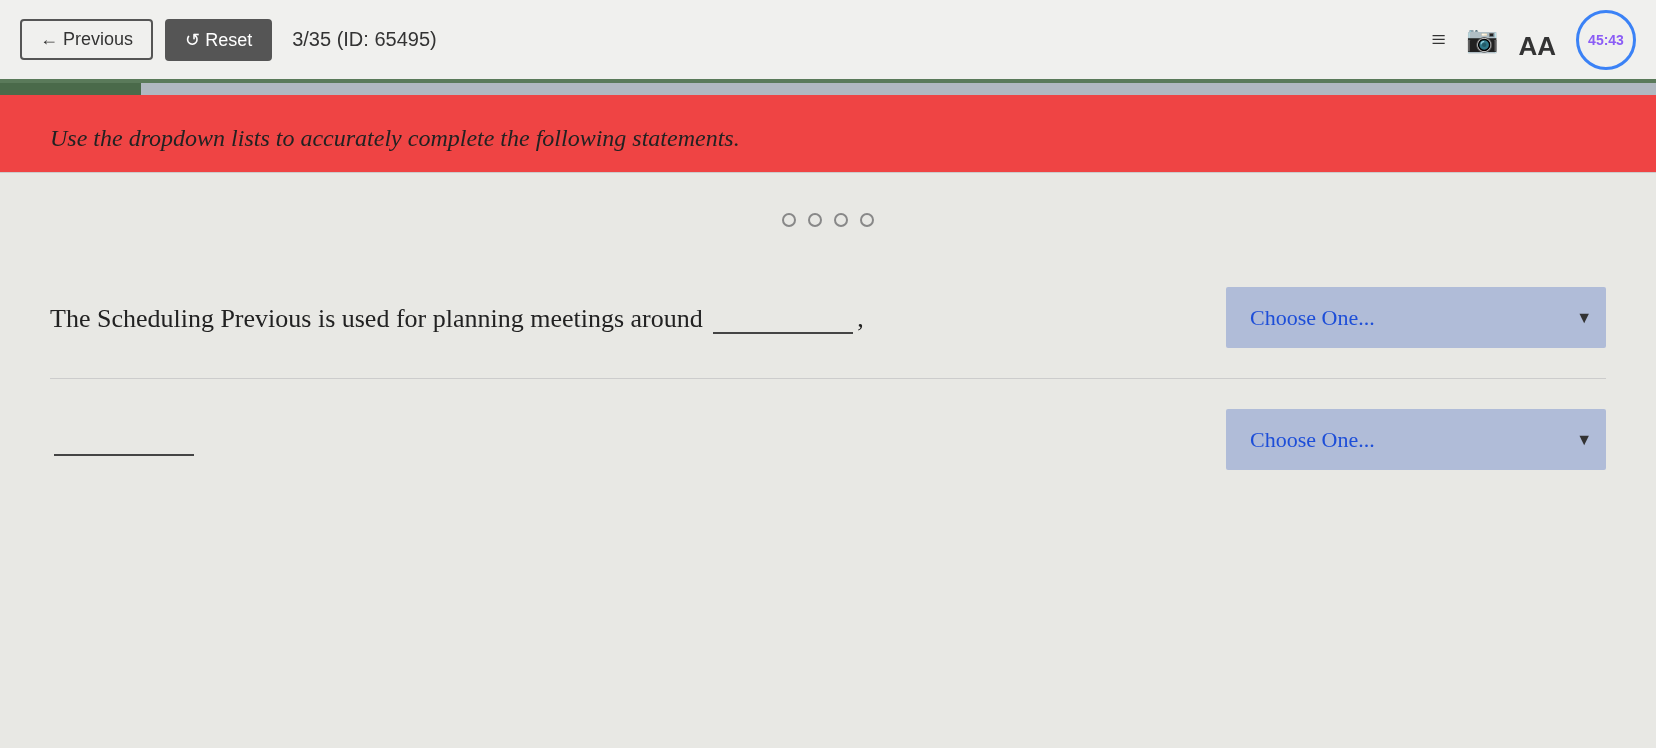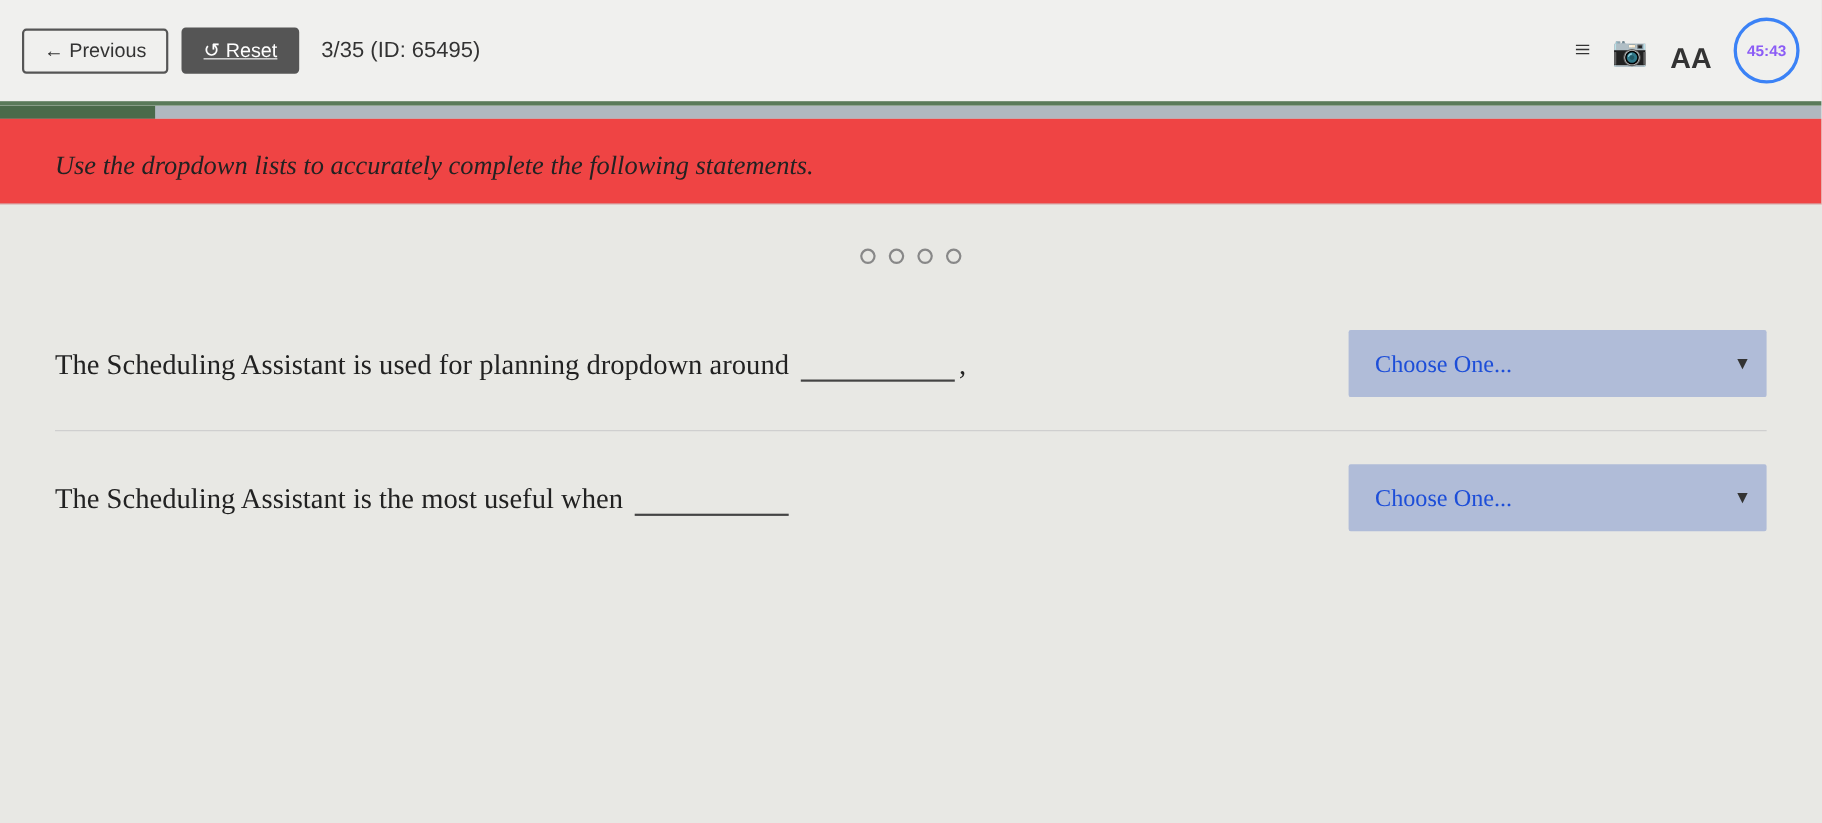--- a/index.html
+++ b/index.html
@@ -16,21 +16,21 @@
       overflow: hidden;
       position: relative;
     }
 
     
     .top-bar {
       display: flex;
       align-items: center;
       background-color: #f0f0ee;
       padding: 10px 20px;
-      height: 96px;
+      height: 83px;
       border-bottom: 4px solid #5a7a5a;
       position: relative;
     }
 
     .btn-previous {
       background-color: transparent;
       border: 2px solid #555;
       color: #333;
       padding: 8px 18px;
       font-size: 18px;
@@ -44,21 +44,20 @@
       border: 2px solid #555;
       color: #fff;
       padding: 8px 18px;
       font-size: 18px;
       cursor: pointer;
       border-radius: 4px;
       margin-right: 20px;
       display: flex;
       align-items: center;
       gap: 6px;
-      text-decoration: underline;
     }
 
     .question-id {
       font-size: 20px;
       color: #333;
       font-family: Arial, sans-serif;
       text-align: center;
     }
 
     .top-bar-right {
@@ -236,33 +235,32 @@
 
   <div class="dots-row">
     <div class="dot"></div>
     <div class="dot"></div>
     <div class="dot"></div>
     <div class="dot"></div>
   </div>
 
   <div class="question-row">
     <div class="question-text">
-      <span>The Scheduling Assistant is used for planning dropdown around</span>
+      <span>The Scheduling Previous is used for planning meetings around</span>
       <span class="blank-underline">&nbsp;</span><span>,</span>
     </div>
     <div class="dropdown-wrapper">
       <select class="dropdown-select">
         <option>Choose One...</option>
       </select>
     </div>
   </div>
 
   <div class="question-row">
     <div class="question-text">
-      <span>The Scheduling Assistant is the most useful when</span>
       <span class="blank-underline">&nbsp;</span>
     </div>
     <div class="dropdown-wrapper">
       <select class="dropdown-select">
         <option>Choose One...</option>
       </select>
     </div>
   </div>
 
 </div>

